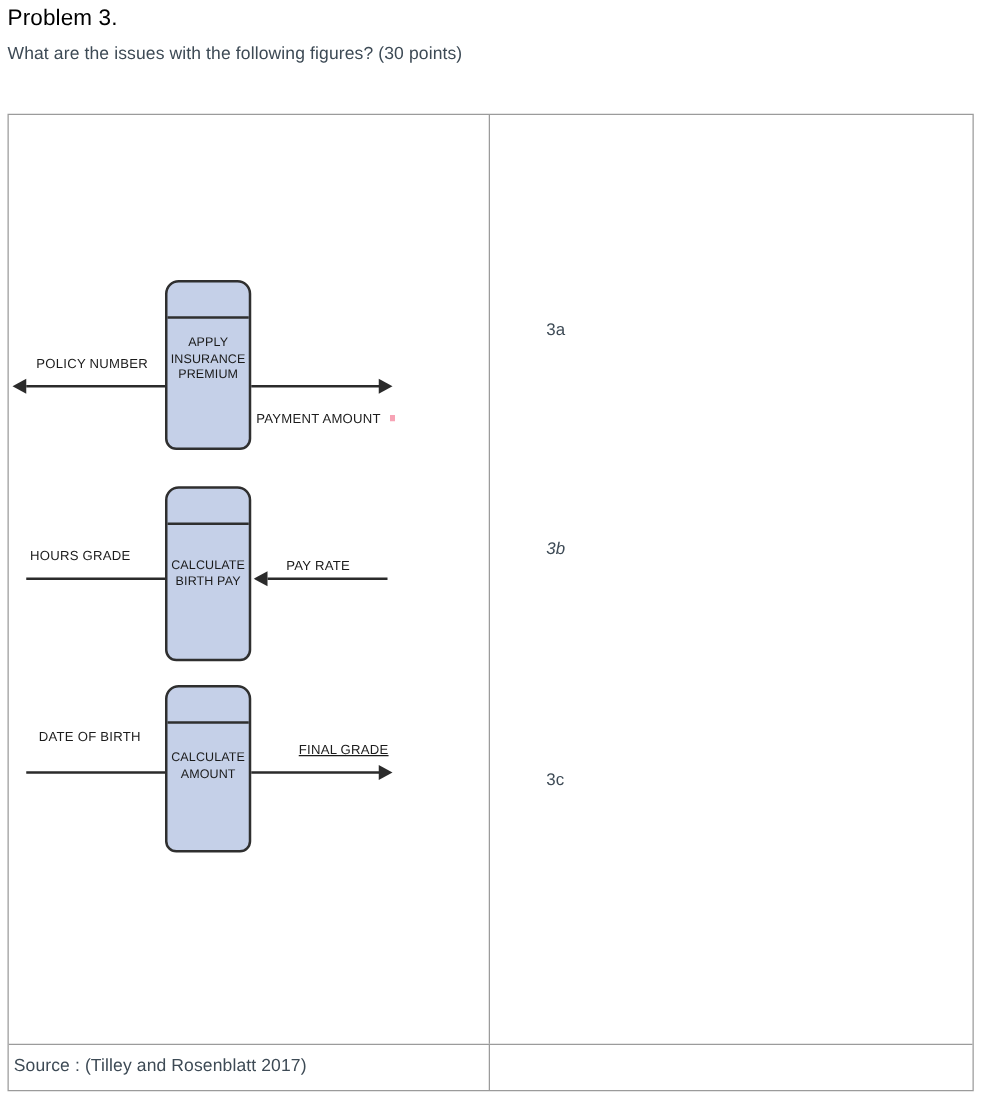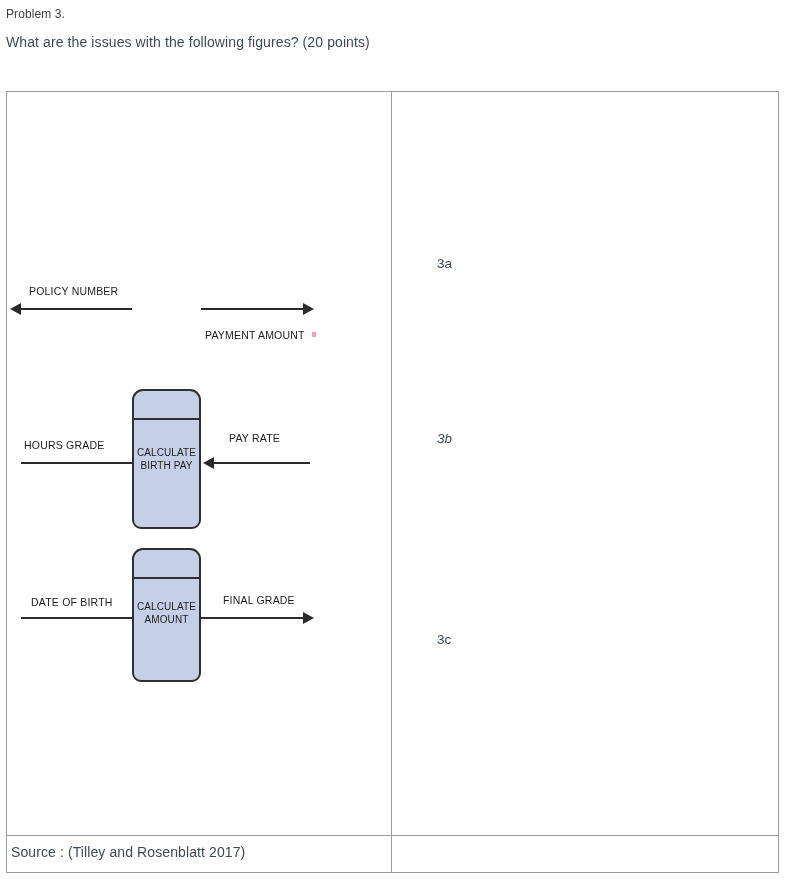--- a/index.html
+++ b/index.html
@@ -18,23 +18,23 @@
   }
 
   
   #heading-block {
     position: absolute;
     left: 6px;
     top: 4px;
     width: 600px;
   }
   #problem-title {
-    font-size: 12px;
+    font-size: 18px;
     line-height: 20px;
-    color: #404040;
+    color: #000000;
     letter-spacing: 0.1px;
     white-space: nowrap;
   }
   #problem-question {
     font-size: 14px;
     line-height: 20px;
     color: #3d4a55;
     margin-top: 8px;
     letter-spacing: 0.1px;
     white-space: nowrap;
@@ -176,87 +176,93 @@
   .figure-ref {
     position: absolute;
     left: 5px;
     font-size: 13.5px;
     color: #3d4a55;
     letter-spacing: 0.1px;
     margin-left: 40px;
   }
   #ref-3a { top: 164px; }
   #ref-3b { top: 339px; font-style: italic; }
-  #ref-3c { top: 540px; }
+  #ref-3c { top: 524px; }
 
   
   #scan-artifact {
     position: absolute;
     left: 305px;
     top: 240px;
     width: 4px;
     height: 5px;
     background: #f4849c;
     opacity: 0.75;
     z-index: 4;
   }
 </style>
 </head>
 <body>
 
 <div id="heading-block">
   <div id="problem-title">Problem 3.</div>
-  <div id="problem-question">What are the issues with the following figures? (20 points)</div>
+  <div id="problem-question">What are the issues with the following figures? (30 points)</div>
 </div>
 
 <div id="figure-table">
 
   <div id="row-figures">
 
     <div class="cell-left">
       <div id="figures-canvas">
 
         <div class="figure" id="figure-3a">
 
           <div class="flow-line" style="left:14px; top:81px; width:111px;"></div>
           <div class="arrowhead left" style="left:3px; top:76px;"></div>
           <div class="flow-label" style="left:22px; top:58px;">POLICY NUMBER</div>
 
           <div class="flow-line" style="left:194px; top:81px; width:103px;"></div>
           <div class="arrowhead right" style="left:296px; top:76px;"></div>
           <div class="flow-label" style="left:198px; top:58px;margin-top:44px;">PAYMENT AMOUNT</div>
 
+          <div class="process-box" style="left:125px; top:-3px; height:136px;">
+            <div class="process-divider" style="top:27px;"></div>
+            <div class="process-label" style="top:43px;">APPLY</div>
+            <div class="process-label" style="top:55.5px;">INSURANCE</div>
+            <div class="process-label" style="top:68px;">PREMIUM</div>
+          </div>
         </div>
 
         <div class="figure" id="figure-3b">
 
           <div class="flow-line" style="left:14px; top:69px; width:150px;"></div>
           <div class="arrowhead right" style="left:163px; top:64px;"></div>
           <div class="flow-label" style="left:17px; top:46px;">HOURS GRADE</div>
 
           <div class="flow-line" style="left:207px; top:69px; width:96px;"></div>
           <div class="arrowhead left" style="left:196px; top:64px;"></div>
-          <div class="flow-label" style="left:222px; top:39px;">PAY RATE</div>
+          <div class="flow-label" style="left:222px; top:54px;">PAY RATE</div>
 
           <div class="process-box" style="left:125px; top:-4px; height:140px;">
             <div class="process-divider" style="top:27px;"></div>
             <div class="process-label" style="top:56px;">CALCULATE</div>
             <div class="process-label" style="top:68.5px;">BIRTH PAY</div>
           </div>
         </div>
 
         <div class="figure" id="figure-3c">
 
           <div class="flow-line" style="left:14px; top:64px; width:150px;"></div>
           <div class="arrowhead right" style="left:163px; top:59px;"></div>
-          <div class="flow-label" style="left:24px; top:43px;">DATE OF BIRTH</div>
+          <div class="flow-label" style="left:24px; top:31px;">DATE OF BIRTH</div>
 
           <div class="flow-line" style="left:194px; top:64px; width:103px;"></div>
           <div class="arrowhead right" style="left:296px; top:59px;"></div>
-          <div class="flow-label" style="left:216px; top:41px;">FINAL GRADE</div>
+          <div class="flow-label" style="left:232px; top:41px;text-decoration:underline;">FINAL GRADE</div>
 
           <div class="process-box" style="left:125px; top:-5px; height:134px;">
             <div class="process-divider" style="top:27px;"></div>
             <div class="process-label" style="top:51px;">CALCULATE</div>
             <div class="process-label" style="top:63.5px;">AMOUNT</div>
           </div>
         </div>
 
         <div id="scan-artifact"></div>
 

